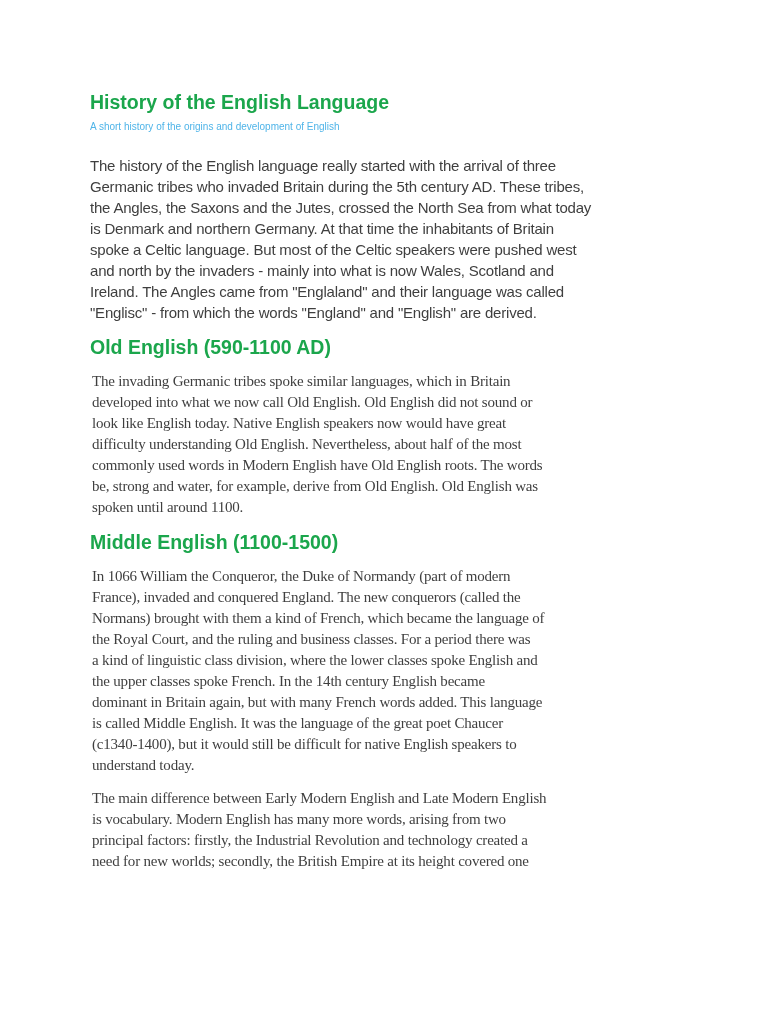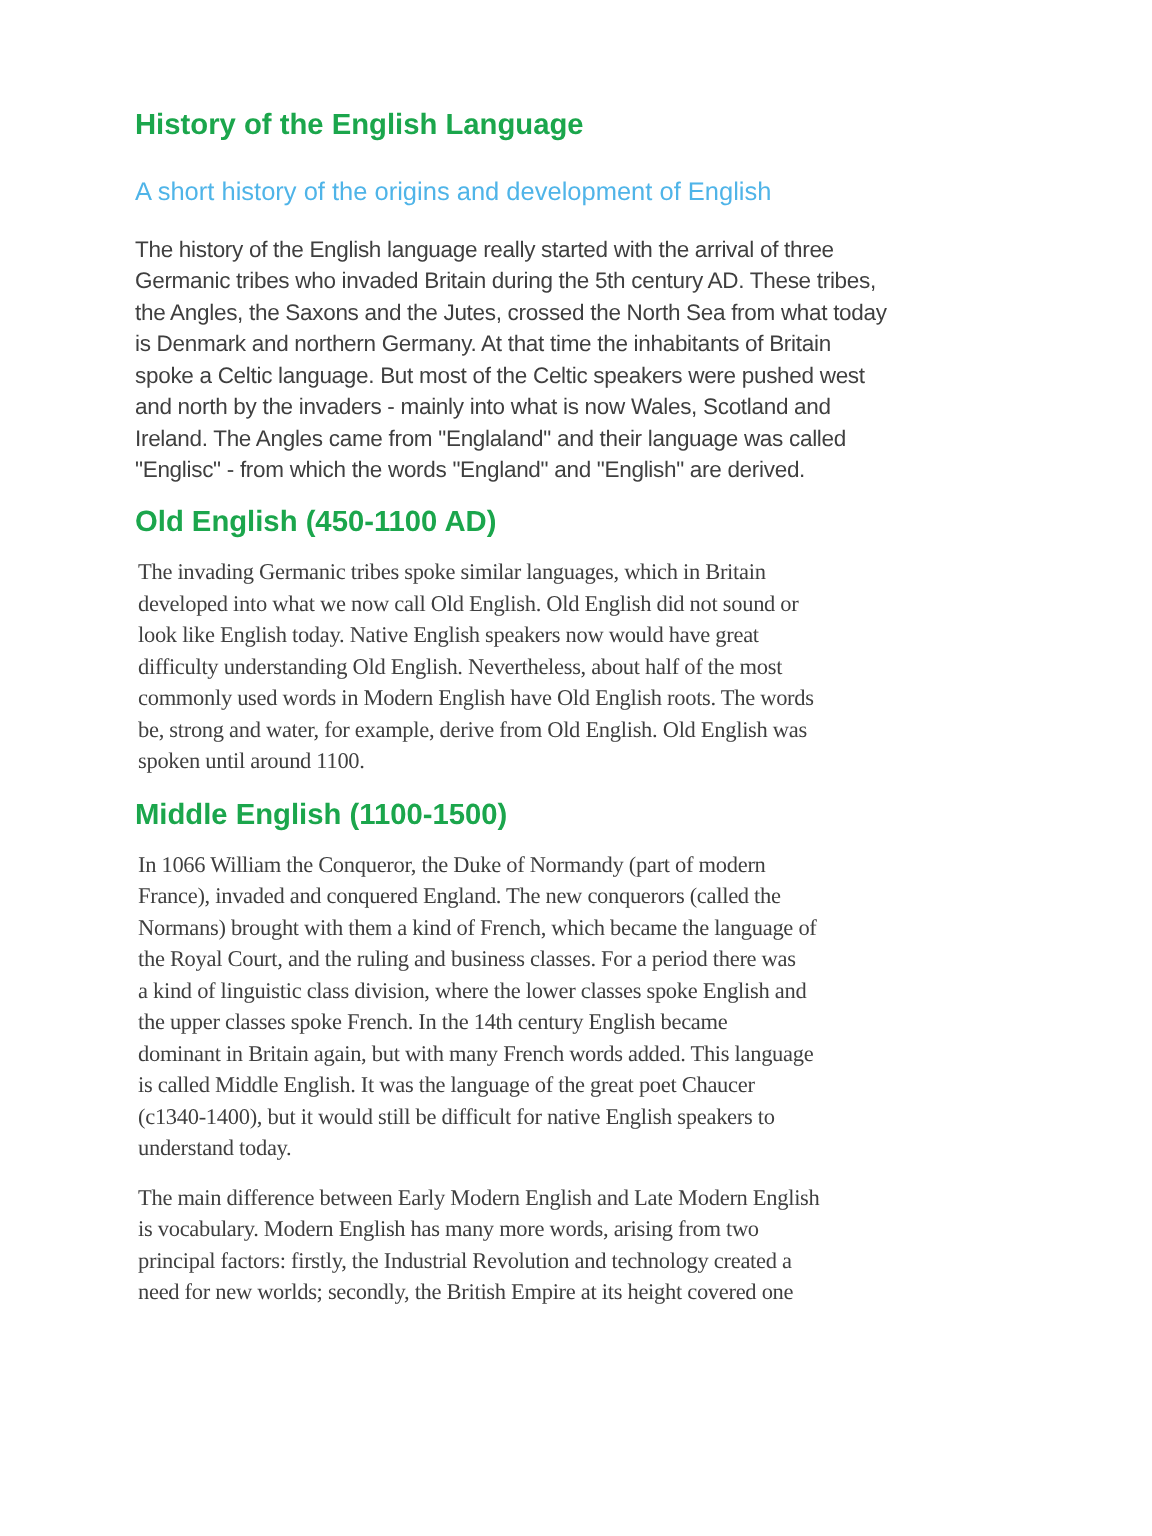--- a/index.html
+++ b/index.html
@@ -16,30 +16,30 @@
     font-family: "Liberation Sans", "DejaVu Sans", sans-serif;
   }
   .doc {
     position: absolute;
     left: 90px;
     top: 0;
     width: 600px;
   }
   .doc-title {
     margin: 0;
-    padding-top: 71px;
+    padding-top: 90px;
     font-size: 19.5px;
     font-weight: bold;
     line-height: 24px;
     color: #1BA64C;
     letter-spacing: 0;
   }
   .doc-subtitle {
-    margin: 22px 0 0 0;
-    font-size: 17px;
+    margin: 2px 0 0 0;
+    font-size: 10px;
     line-height: 21px;
     color: #4FB4E8;
     font-weight: normal;
   }
   .para {
     margin: 18px 0 0 0;
     font-size: 15px;
     line-height: 21px;
     color: #3F3F3F;
     letter-spacing: -0.2px;
@@ -69,21 +69,21 @@
 
     <p class="para">The history of the English language really started with the arrival of three
 Germanic tribes who invaded Britain during the 5th century AD. These tribes,
 the Angles, the Saxons and the Jutes, crossed the North Sea from what today
 is Denmark and northern Germany. At that time the inhabitants of Britain
 spoke a Celtic language. But most of the Celtic speakers were pushed west
 and north by the invaders - mainly into what is now Wales, Scotland and
 Ireland. The Angles came from "Englaland" and their language was called
 "Englisc" - from which the words "England" and "English" are derived.</p>
 
-    <h2 class="section-heading">Old English (450-1100 AD)</h2>
+    <h2 class="section-heading">Old English (590-1100 AD)</h2>
     <p class="para section-body">The invading Germanic tribes spoke similar languages, which in Britain
 developed into what we now call Old English. Old English did not sound or
 look like English today. Native English speakers now would have great
 difficulty understanding Old English. Nevertheless, about half of the most
 commonly used words in Modern English have Old English roots. The words
 be, strong and water, for example, derive from Old English. Old English was
 spoken until around 1100.</p>
 
     <h2 class="section-heading">Middle English (1100-1500)</h2>
     <p class="para section-body">In 1066 William the Conqueror, the Duke of Normandy (part of modern

